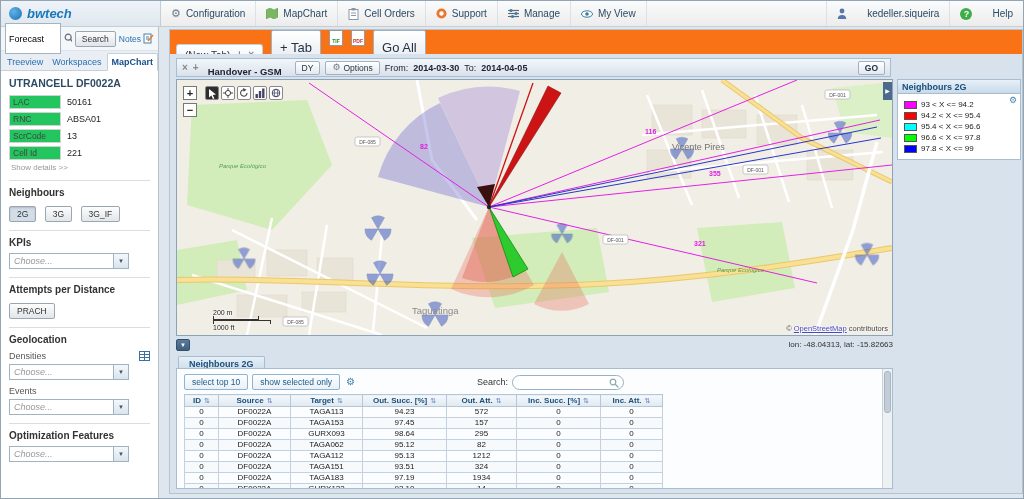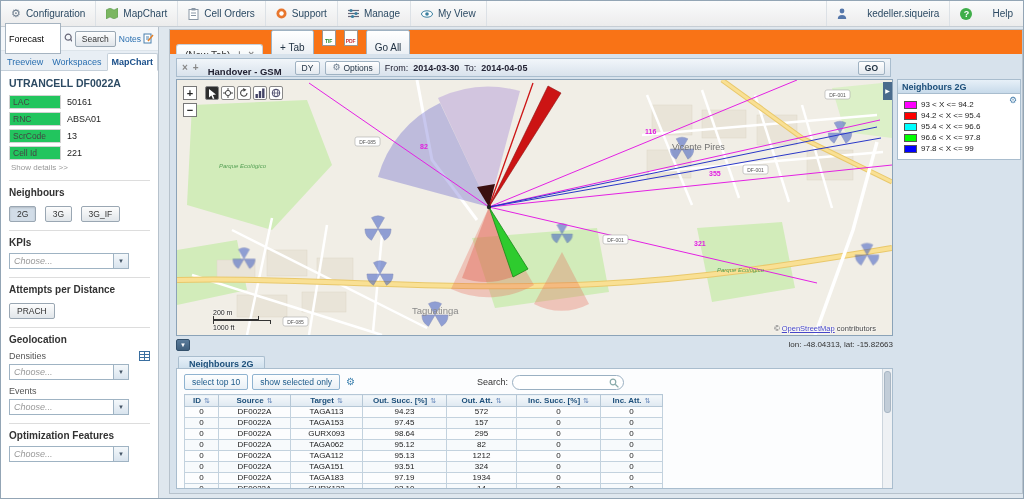--- a/index.html
+++ b/index.html
@@ -63,21 +63,21 @@
   .main { position:absolute; left:160px; top:26px; width:864px; height:473px; }
   .main-panel { position:absolute; left:8px; top:2px; width:854px; height:465px;
                 background:#fff; border:1px solid #b7c2cc; }
   .tabbar { position:absolute; top:0; left:0; right:0; height:36px; background:#f97316;
             border-bottom:1px solid #c5d0da; display:flex; padding-left:6px; gap:8px; }
   .tab-active { display:flex; align-items:center; gap:6px; height:21px; align-self:flex-end; padding:0 8px;
                 background:linear-gradient(#fdfefe,#eef3f7); border:1px solid #c5d0da; border-bottom:none;
                 border-radius:3px 3px 0 0; font-size:10px; color:#333; cursor:pointer; }
   .small-ico { color:#888; font-size:10px; font-weight:bold; line-height:1; cursor:pointer; }
   .btn { background:linear-gradient(#fff,#e3e9ef); border:1px solid #9fb2c2; border-radius:2px;
-         font-size:10px; color:#234; padding:2px 8px; cursor:pointer; }
+         font-size:13px; color:#234; padding:2px 8px; cursor:pointer; }
   .file-icon { width:14px; height:16px; background:#fff; border:1px solid #999; display:flex;
                align-items:flex-end; justify-content:center; cursor:pointer; }
   .file-icon span { font-size:5px; font-weight:bold; line-height:7px; }
   .tif span { color:#2a8a2a; } .pdf span { color:#cc3333; }
 
   .content { position:absolute; top:24px; left:0; right:0; bottom:0; background:#d7e2ec; }
 
   .map-toolbar { position:absolute; left:6px; top:4px; width:715px; height:19px; display:flex; align-items:center;
                  gap:5px; background:linear-gradient(#f2f6fa,#d8e2ec); border:1px solid #a9bdce;
                  padding:0 5px; font-size:9px; color:#223; }
@@ -94,21 +94,21 @@
   .zoom-btn { width:14px; height:14px; background:#fff; border:1px solid #777; font-size:11px; font-weight:bold;
               line-height:12px; text-align:center; color:#222; cursor:pointer; }
   .tools-row { position:absolute; left:28px; top:6px; display:flex; gap:2px; }
   .tool-btn { width:14px; height:14px; background:#fff; border:1px solid #888; border-radius:2px;
               display:flex; align-items:center; justify-content:center; cursor:pointer; }
   .tool-btn.active { background:#2e2e2e; }
   .scalebar { position:absolute; left:36px; bottom:4px; font-size:7px; color:#222;
               text-shadow:0 0 2px #fff, 0 0 2px #fff; }
   .sb-bar-m { width:46px; height:4px; border:1px solid #333; border-top:none; }
   .sb-bar-ft { width:58px; height:4px; border:1px solid #333; border-bottom:none; }
-  .attrib { position:absolute; right:16px; bottom:2px; font-size:7.5px; color:#444;
+  .attrib { position:absolute; right:4px; bottom:2px; font-size:7.5px; color:#444;
             text-shadow:0 0 2px #fff, 0 0 2px #fff; }
   .attrib .osm-link { color:#4646c8; text-decoration:underline; cursor:pointer; }
   .panel-collapse { position:absolute; right:0; top:2px; width:9px; height:18px; background:#4a6b8c;
                     color:#fff; font-size:6px; text-align:center; line-height:18px; cursor:pointer; }
 
   .map-status { position:absolute; left:6px; top:284px; width:717px; height:13px;
                 display:flex; align-items:center; }
   .collapse-btn { width:14px; height:12px; background:linear-gradient(#5a7b9a,#3f5f7d); border:1px solid #33506b;
                   border-radius:2px; color:#fff; font-size:6px; text-align:center; line-height:11px; cursor:pointer; }
   .coords { margin-left:auto; font-size:8px; color:#333; }
@@ -154,20 +154,24 @@
   .park-lbl { fill:#55a055; font-size:6px; font-style:italic; }
   .beamlbl { fill:#e020e0; font-size:7px; font-weight:bold; }
   .badge-text { fill:#555; font-size:5px; text-anchor:middle; }
 </style>
 </head>
 <body>
 
 <div class="app">
 
   <header class="topbar">
+    <div class="logo-area">
+      <span class="logo-mark"></span>
+      <span class="logo-text">bwtech</span>
+    </div>
     <nav class="nav">
       <div class="nav-item">
         <span class="glyph-gear">⚙</span>
         <span>Configuration</span>
       </div>
       <div class="nav-item">
         <svg width="12" height="11">
             <polygon points="0,2 4,0 8,2 12,0 12,9 8,11 4,9 0,11" fill="#7bb661" stroke="#55904a" stroke-width="0.5"></polygon>
           </svg>
         <span>MapChart</span>

